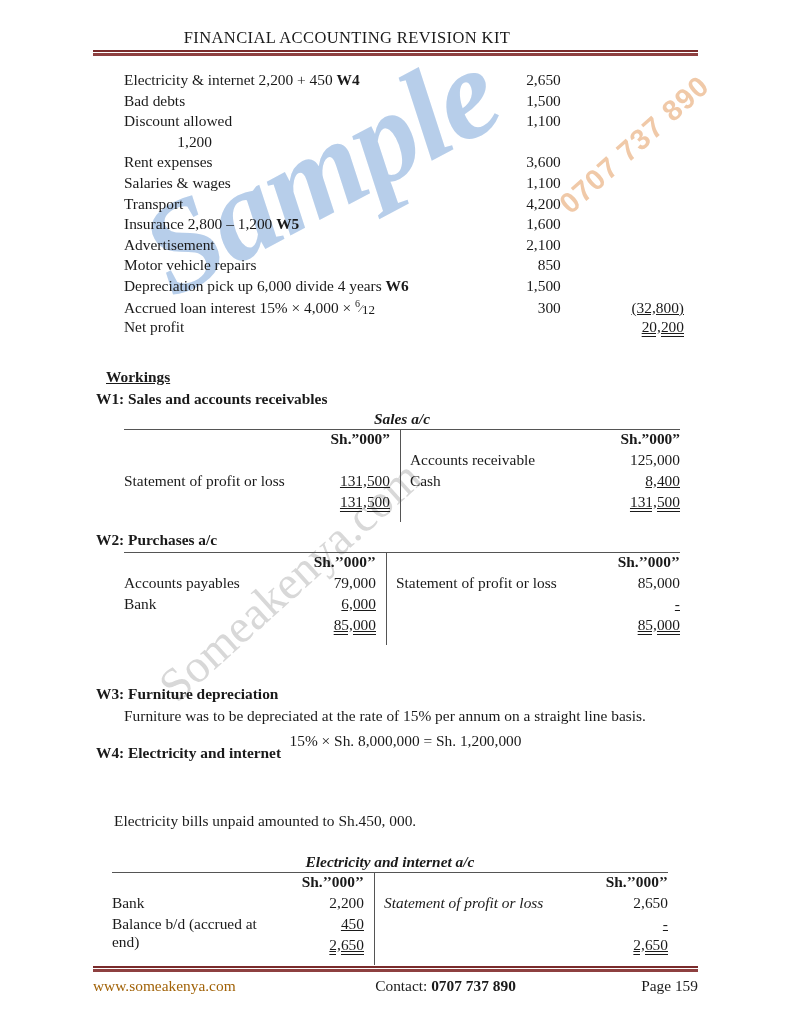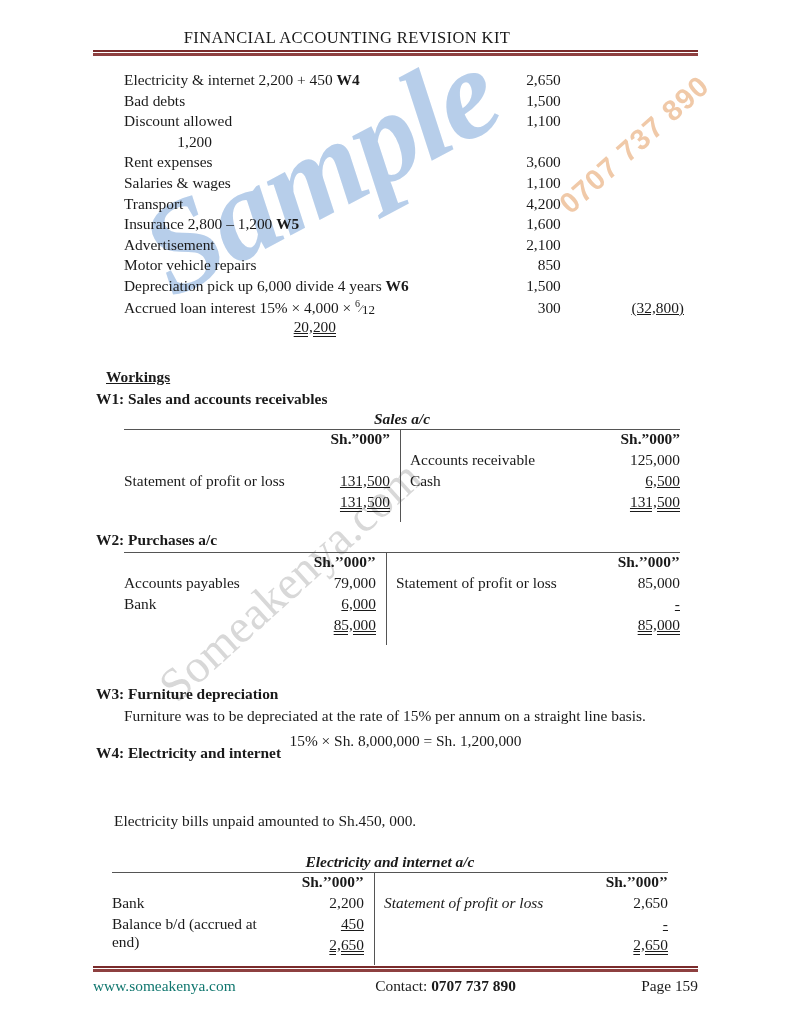--- a/index.html
+++ b/index.html
@@ -211,21 +211,21 @@
     position: absolute;
     top: 977px;
     left: 93px;
     width: 605px;
     display: flex;
     align-items: baseline;
     font-size: 15.4px;
     z-index: 3;
   }
   .f-left {
-    color: #0f766e;
+    color: #a16207;
     width: 210px;
     text-align: left;
   }
   .f-mid {
     flex: 1 1 auto;
     text-align: center;
   }
   .f-mid b { font-weight: bold; }
   .f-right {
     width: 110px;
@@ -300,20 +300,21 @@
           <div class="pl-label">Depreciation pick up 6,000 divide 4 years <b class="wref">W6</b></div>
           <div class="pl-amt">1,500</div>
           <div class="pl-total"></div>
         </div>
         <div class="pl-row">
           <div class="pl-label">Accrued loan interest 15% × 4,000 × <span class="frac"><sup>6</sup>⁄<sub>12</sub></span></div>
           <div class="pl-amt">300</div>
           <div class="pl-total"><span class="u-single">(32,800)</span></div>
         </div>
         <div class="pl-row">
+          <div class="pl-label">Net profit</div>
           <div class="pl-amt"></div>
           <div class="pl-total"><span class="u-double">20,200</span></div>
         </div>
       </div>
 
     <div class="h-bold" style="left:106px; top:368px;text-decoration:underline;">Workings</div>
 
     <div class="h-bold" style="left:96px; top:390px;">W1: Sales and accounts receivables</div>
 
     <div class="tacct" style="left:124px; top:410px; width:556px;">
@@ -346,21 +347,21 @@
             <span class="thead-lbl"></span>
             <span class="thead-val" style="width:92px;">Sh.”000”</span>
           </div>
           <div id="w1-right">
               <div class="trow">
                 <span class="tname">Accounts receivable</span>
                 <span class="tval" style="width: 92px;"><span class="">125,000</span></span>
               </div>
               <div class="trow">
                 <span class="tname">Cash</span>
-                <span class="tval" style="width: 92px;"><span class="ul">6,500</span></span>
+                <span class="tval" style="width: 92px;"><span class="ul">8,400</span></span>
               </div>
               <div class="trow">
                 <span class="tname"></span>
                 <span class="tval" style="width: 92px;"><span class="dul">131,500</span></span>
               </div>
             </div>
         </div>
       </div>
     </div>
 

